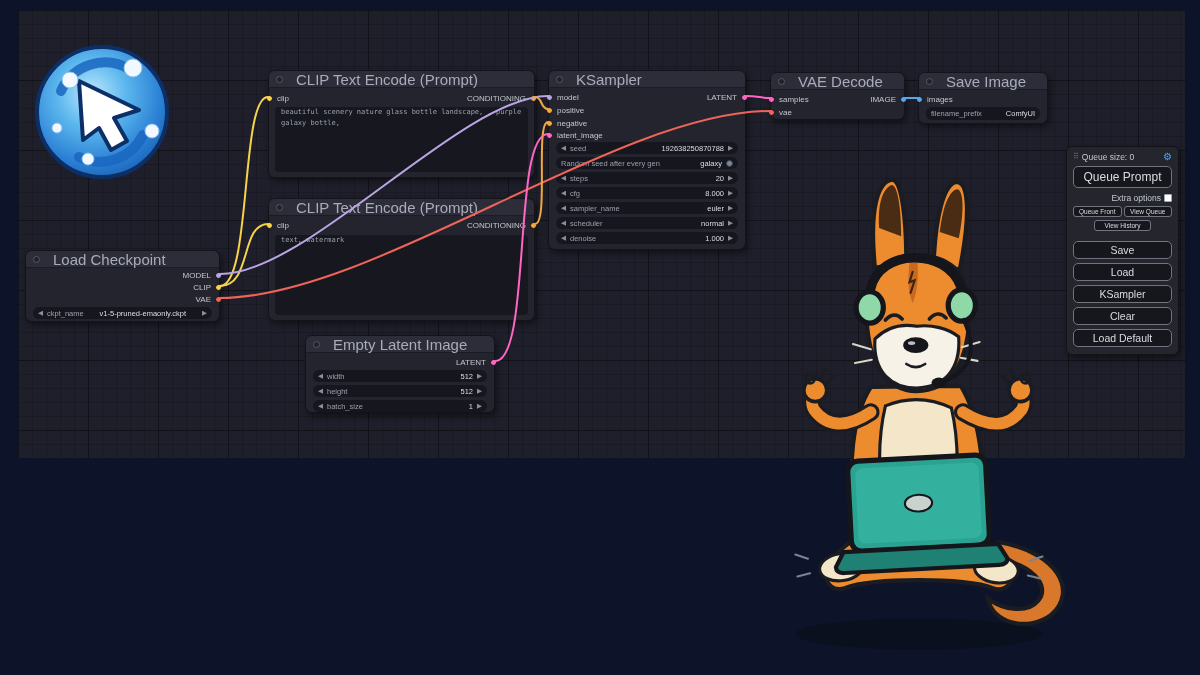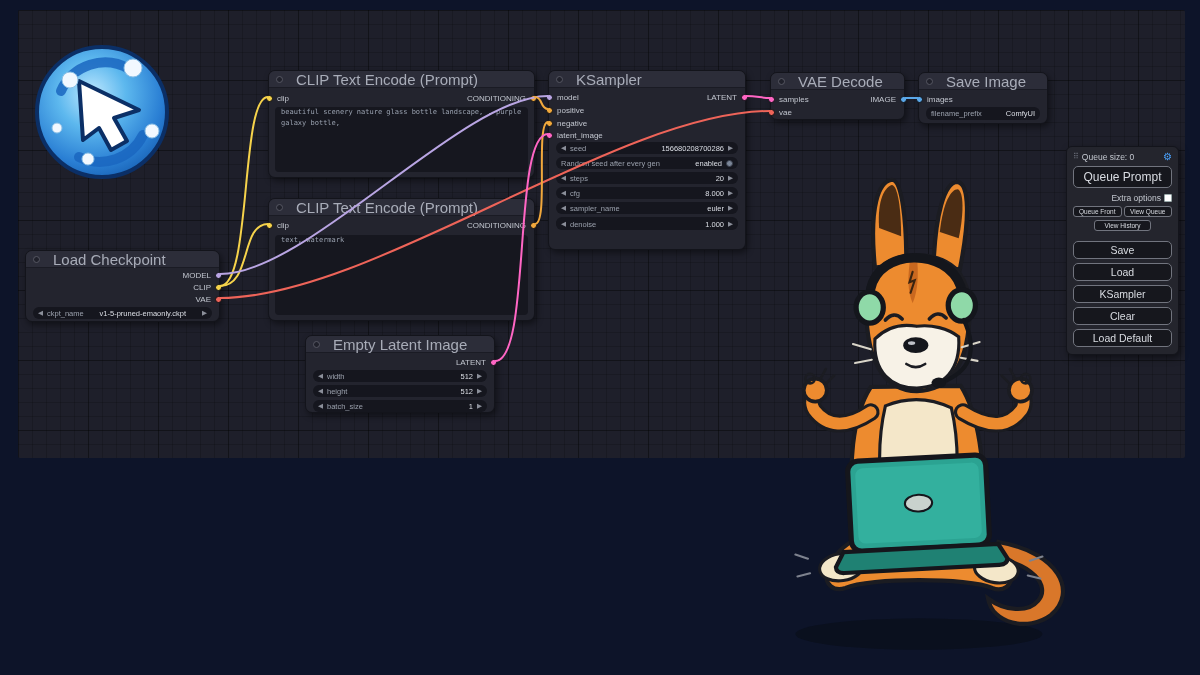--- a/index.html
+++ b/index.html
@@ -217,26 +217,26 @@
     <span class="dot" style="background:#ff66c4"></span>
     <span>latent_image</span>
   </div>
   <div class="port out" style="top:20px">
     <span>LATENT</span>
     <span class="dot" style="background:#ff66c4"></span>
   </div>
   <div class="widget" style="top:71px">
     <span class="arrow">◀</span>
     <span class="wlabel">seed</span>
-    <span class="wvalue">156680208700286</span>
+    <span class="wvalue">192638250870788</span>
     <span class="arrow">▶</span>
   </div>
   <div class="widget" style="top:86px">
     <span class="wlabel">Random seed after every gen</span>
-    <span class="wvalue">enabled</span>
+    <span class="wvalue">galaxy</span>
     <span class="toggle"></span>
   </div>
   <div class="widget" style="top:101px">
     <span class="arrow">◀</span>
     <span class="wlabel">steps</span>
     <span class="wvalue">20</span>
     <span class="arrow">▶</span>
   </div>
   <div class="widget" style="top:116px">
     <span class="arrow">◀</span>
@@ -249,21 +249,21 @@
     <span class="wlabel">sampler_name</span>
     <span class="wvalue">euler</span>
     <span class="arrow">▶</span>
   </div>
   <div class="widget" style="top:146px">
     <span class="arrow">◀</span>
     <span class="wlabel">scheduler</span>
     <span class="wvalue">normal</span>
     <span class="arrow">▶</span>
   </div>
-  <div class="widget" style="top:147px">
+  <div class="widget" style="top:161px">
     <span class="arrow">◀</span>
     <span class="wlabel">denoise</span>
     <span class="wvalue">1.000</span>
     <span class="arrow">▶</span>
   </div>
 </div>
 
 <div class="node" style="left:770px;top:72px;width:135px;height:48px">
   <div class="nhead">
     <span class="cdot"></span>

